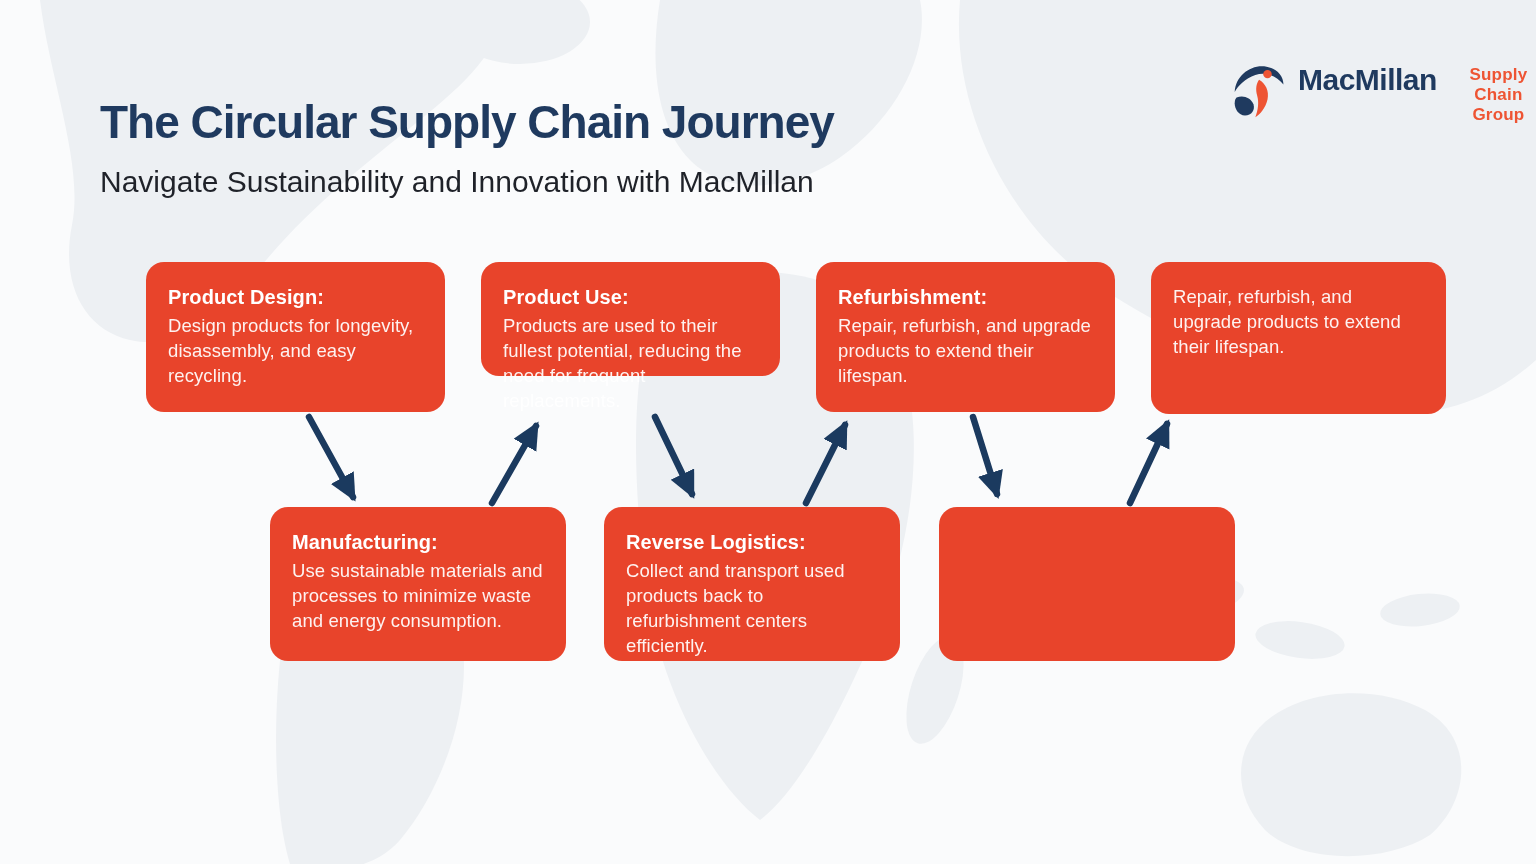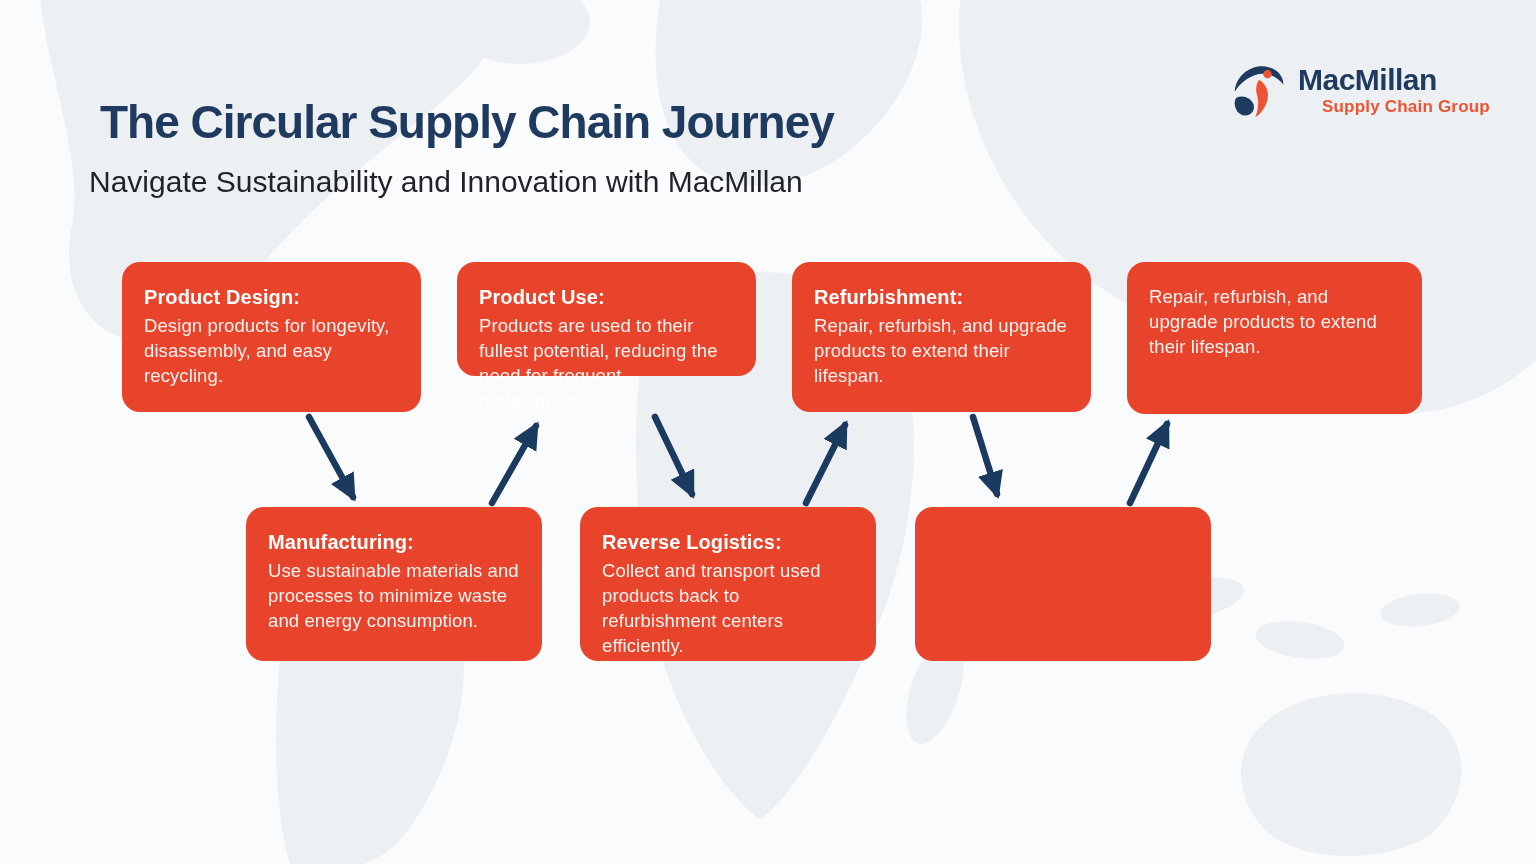--- a/index.html
+++ b/index.html
@@ -12,42 +12,42 @@
   .canvas{position:absolute;inset:0;}
   
   .map-bg{position:absolute;inset:0;z-index:0;pointer-events:none;}
   
   .titles{position:absolute;left:88px;top:80px;z-index:3;}
   .page-title{
     margin:12px;font-size:46px;line-height:60px;font-weight:800;
     letter-spacing:-1px;color:#1F3A5F;
   }
   .page-subtitle{
-    margin:12px 0 0 1px;font-size:30px;line-height:36px;font-weight:400;
+    margin:12px 0 0 12px;font-size:30px;line-height:36px;font-weight:400;
     color:#1F2229;letter-spacing:0;
   }
   .logo{
     position:absolute;left:1230px;top:60px;z-index:3;
     display:flex;align-items:flex-start;gap:8px;
   }
   .logo-icon{width:60px;height:62px;flex:0 0 auto;}
-  .logo-text{display:flex;flex-direction:column;padding-top:4px;}
+  .logo-text{display:flex;flex-direction:row;padding-top:4px;text-align:center;}
   .logo-name{
     font-size:30px;line-height:32px;font-weight:800;letter-spacing:-0.5px;
     color:#1F3A5F;
   }
   .logo-tagline{
     font-size:17px;line-height:20px;font-weight:700;letter-spacing:0.2px;
     color:#EE5433;margin-top:1px;margin-left:24px;
   }
   
   .card{
     position:absolute;z-index:2;box-sizing:border-box;
     background:#E8442B;border-radius:18px;
-    padding:22px 22px 18px 22px;color:#fff;
+    padding:22px 22px 18px 22px;color:#fff;margin-left:24px;
   }
   .card-title{
     margin:0 0 3px 0;font-size:20px;line-height:26px;font-weight:700;
     color:#FFFFFF;letter-spacing:0.1px;
   }
   .card-desc{
     margin:0;font-size:18.5px;line-height:25px;font-weight:400;
     color:rgba(255,255,255,0.93);letter-spacing:0.1px;
   }
   

